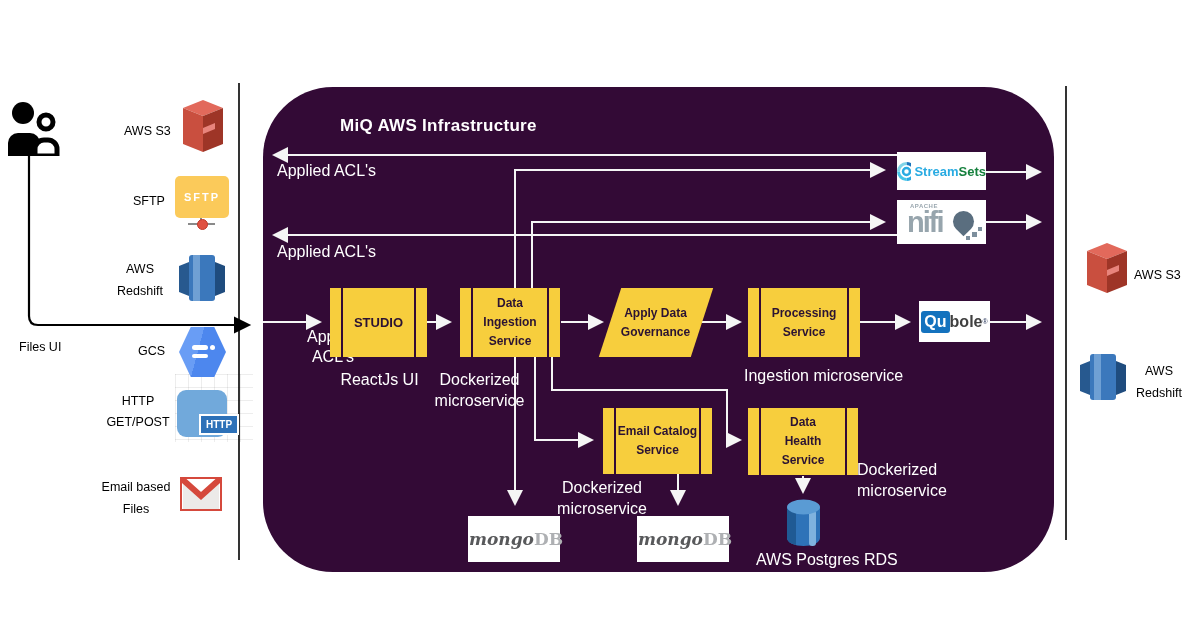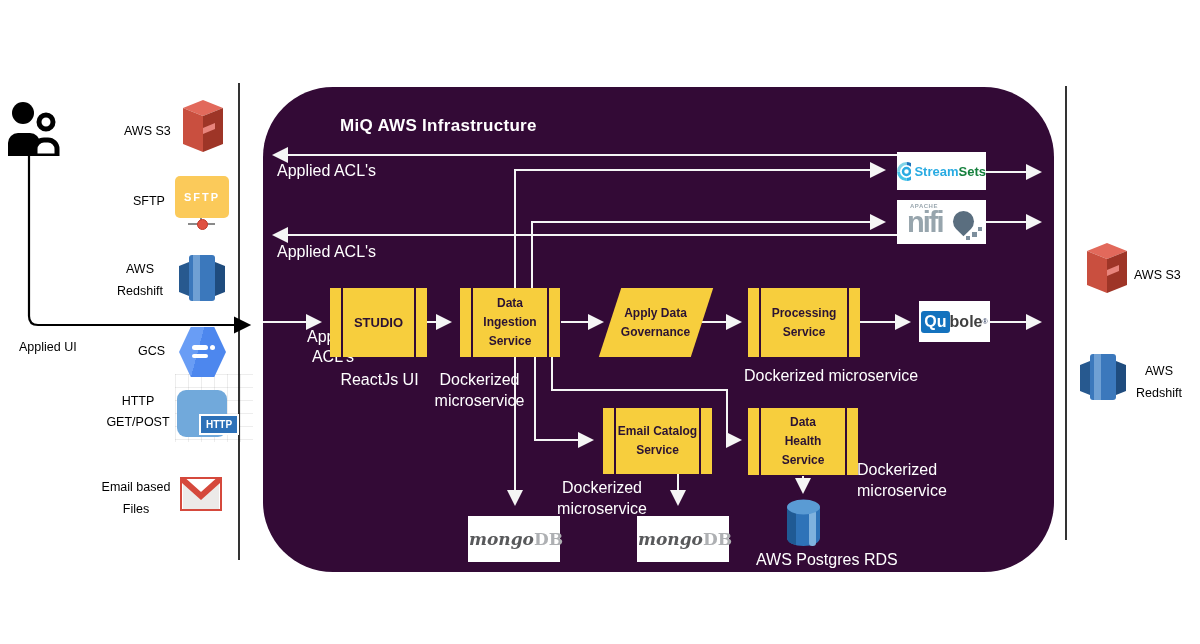--- a/index.html
+++ b/index.html
@@ -86,21 +86,21 @@
     <path d="M803,476 L803,492" marker-end="url(#aw)"></path>
   </g>
 </svg>
 
 <svg class="abs" style="left:6px;top:100px;z-index:2;" width="54" height="56">
   <circle cx="17" cy="13" r="11" fill="#000"></circle>
   <path d="M2 56 v-13 a10 10 0 0 1 10 -10 h12 a10 10 0 0 1 10 10 v13 z" fill="#000"></path>
   <circle cx="40" cy="22" r="7" fill="#fff" stroke="#000" stroke-width="5"></circle>
   <path d="M29 56 v-7 a9 9 0 0 1 9 -9 h4 a9 9 0 0 1 9 9 v7 z" fill="#fff" stroke="#000" stroke-width="5"></path>
 </svg>
-<div class="lbl" style="left:19px;top:336px;">Applied UI</div>
+<div class="lbl" style="left:19px;top:336px;">Files UI</div>
 
 <div class="lbl" style="left:124px;top:120px;">AWS S3</div>
 <svg class="abs" style="left:179px;top:98px;z-index:2;" width="48" height="56">
   <polygon points="24,2 44,10 24,18 4,10" fill="#E2695B"></polygon>
   <polygon points="4,10 24,18 24,54 4,46" fill="#C94F3F"></polygon>
   <polygon points="44,10 24,18 24,54 44,46" fill="#9E3527"></polygon>
   <polygon points="24,30 36,25 36,31 24,36" fill="#E8847C"></polygon>
 </svg>
 
 <div class="lbl" style="left:133px;top:190px;">SFTP</div>
@@ -174,21 +174,21 @@
   <div class="unskew">
     <div>Apply Data</div>
     <div>Governance</div>
   </div>
 </div>
 
 <div class="node pp" style="left:748px;top:288px;width:112px;height:69px;">
   <div>Processing</div>
   <div>Service</div>
 </div>
-<div class="wlbl" style="left:744px;top:365px;">Dockerized microservice</div>
+<div class="wlbl" style="left:744px;top:365px;">Ingestion microservice</div>
 
 <div class="node pp" style="left:603px;top:408px;width:109px;height:66px;">
   <div>Email Catalog</div>
   <div>Service</div>
 </div>
 <div class="wlbl ctr" style="left:556px;top:477px;width:92px;">
   <div>Dockerized</div>
   <div>microservice</div>
 </div>
 

